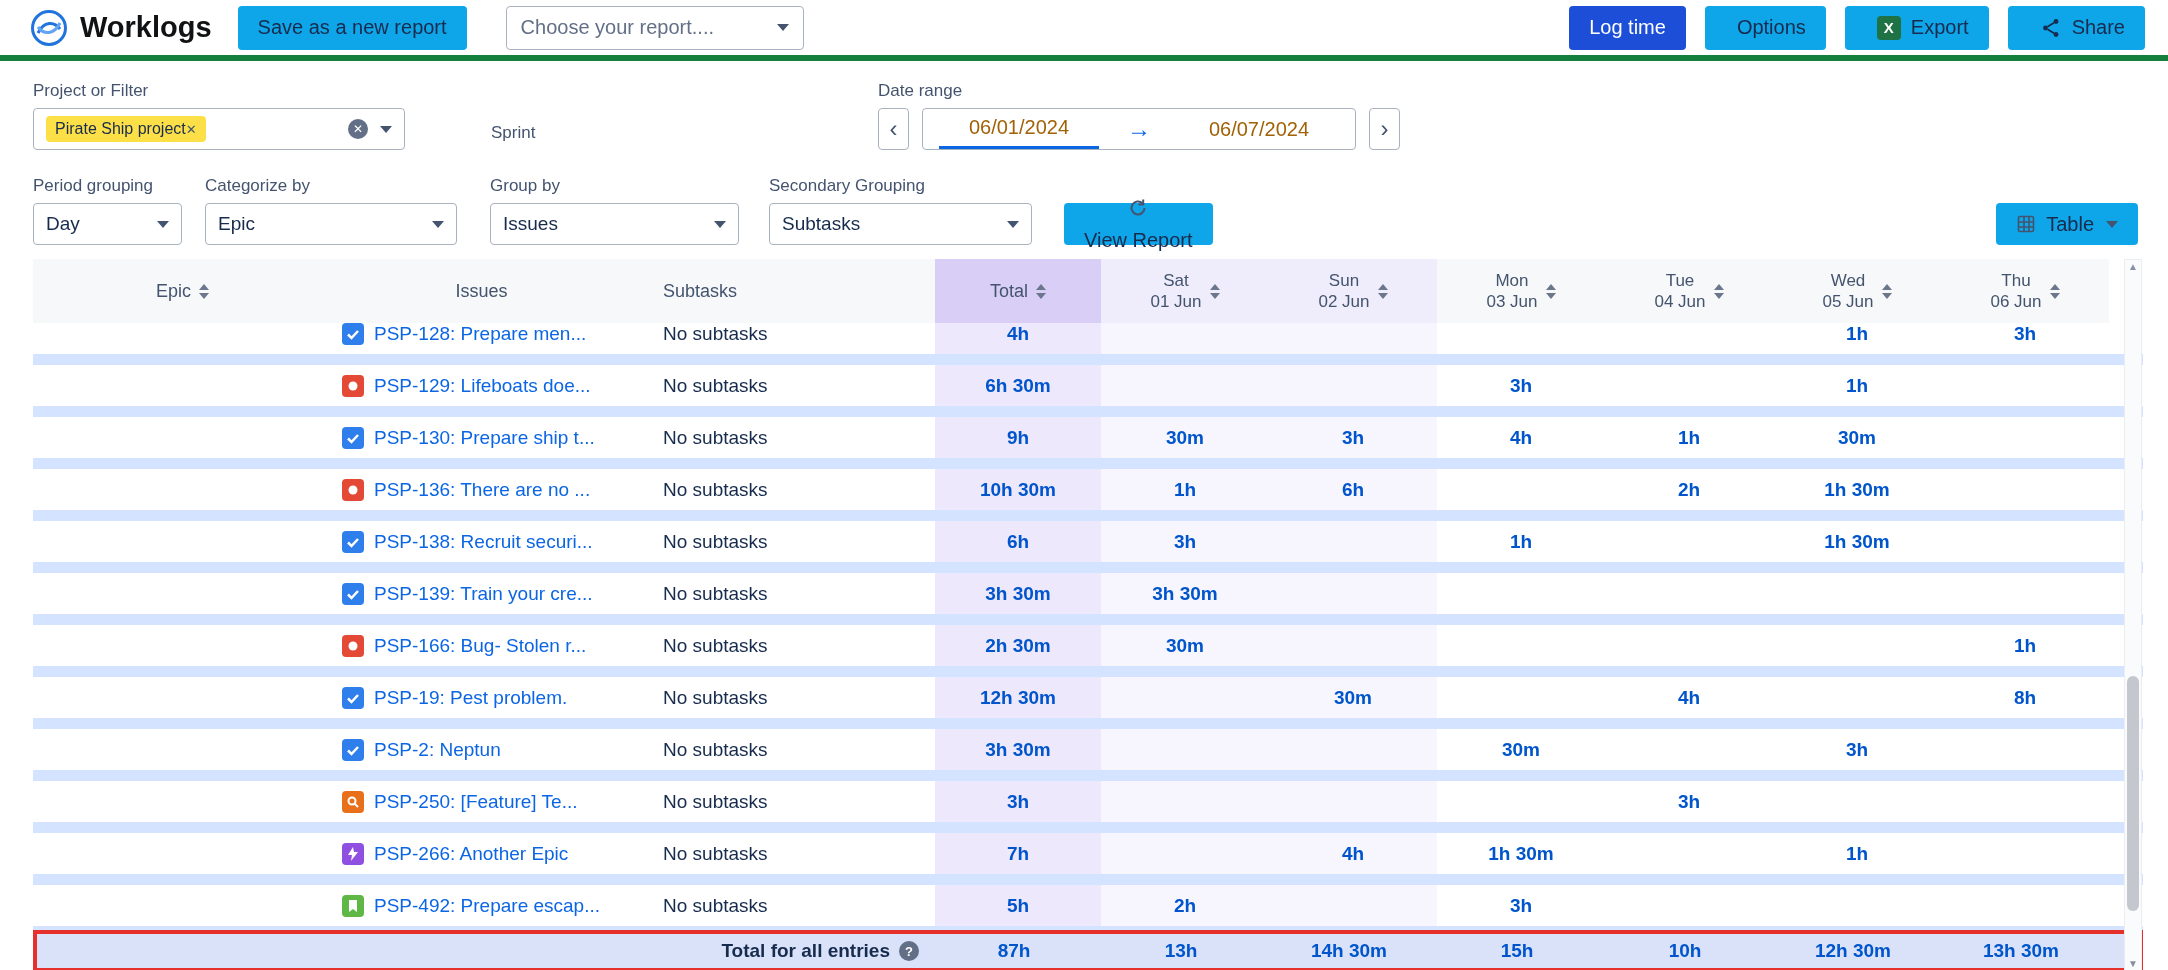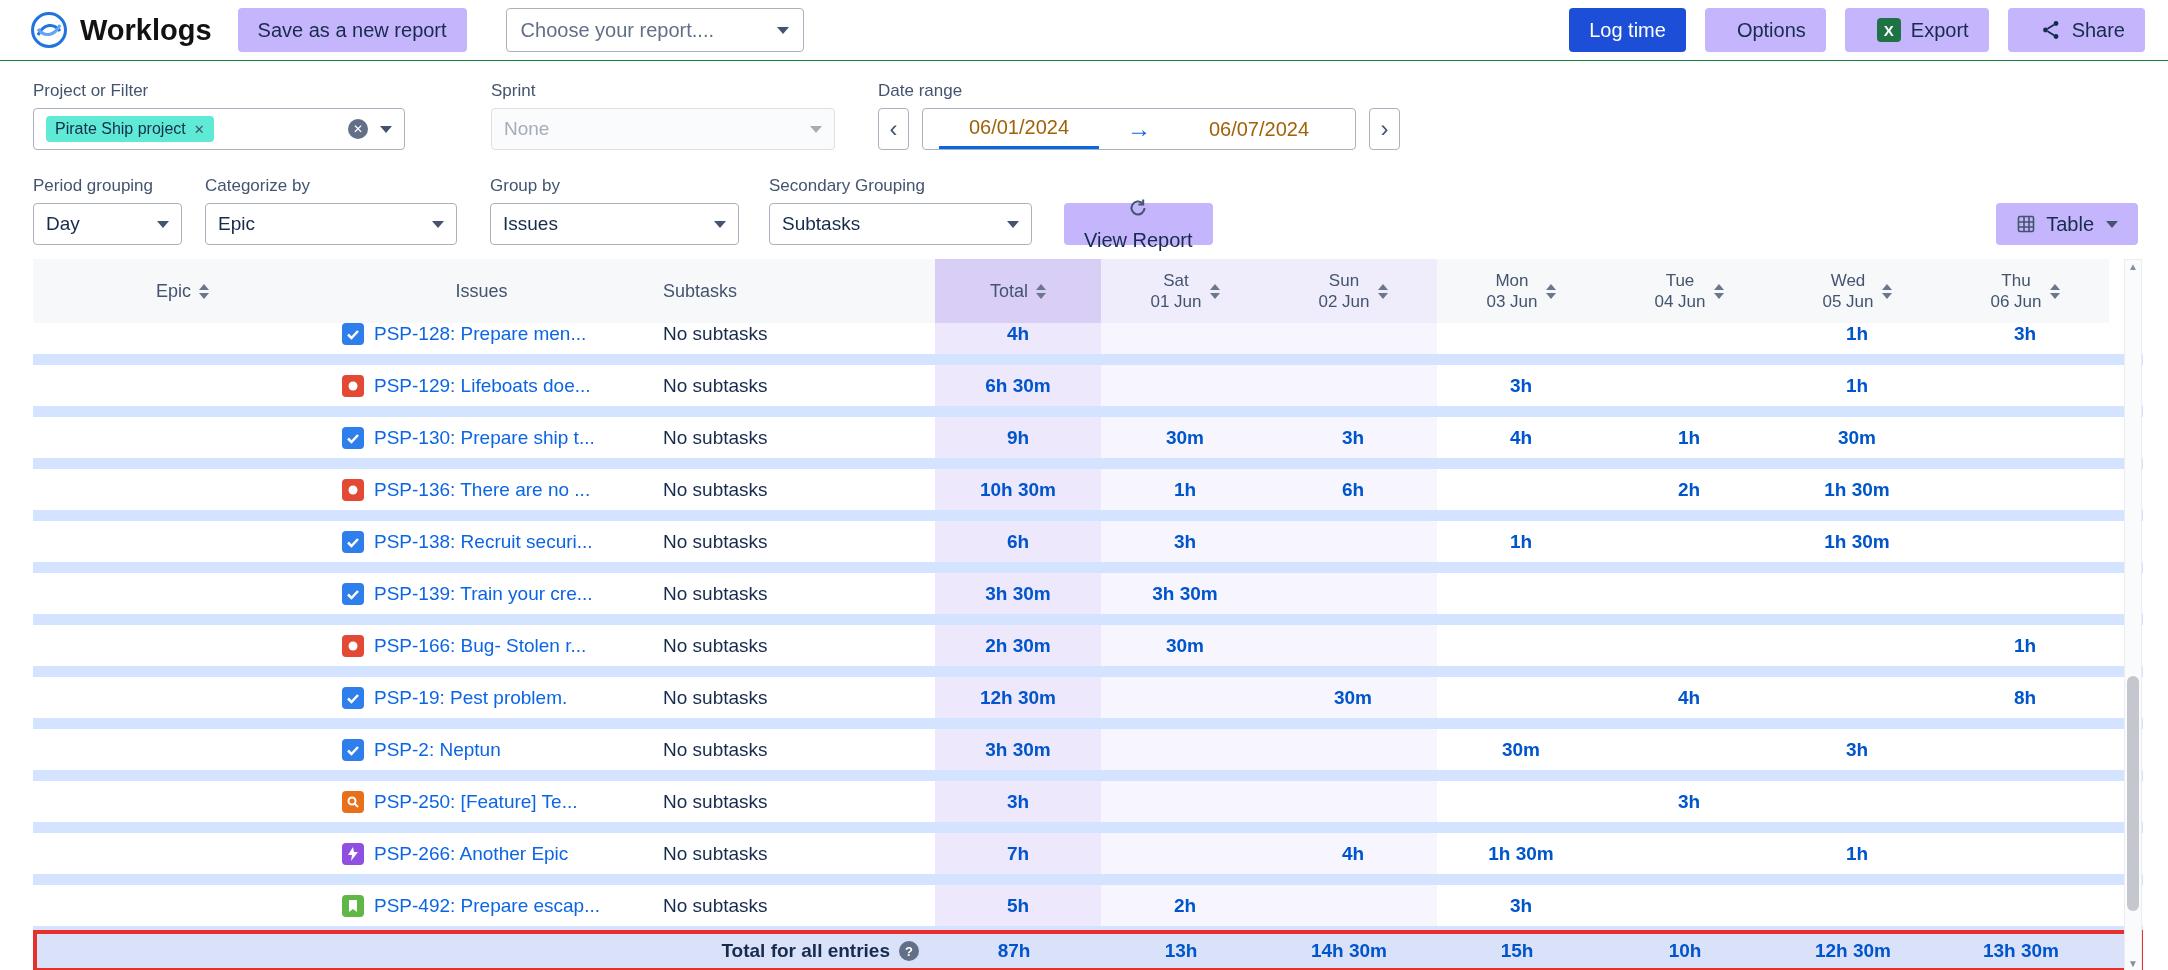--- a/index.html
+++ b/index.html
@@ -1,26 +1,26 @@
 <!DOCTYPE html>
 <html><head>
 <meta charset="utf-8">
 <style>
   * { margin:0; padding:0; box-sizing:border-box; }
   html,body { width:2168px; height:970px; overflow:hidden; background:#fff;
     font-family:"Liberation Sans", sans-serif; color:#172B4D; }
 
   
   .topbar { height:61px; display:flex; align-items:center; padding:0 23px 0 30px;
-    border-bottom:1px solid #15803d; gap:0; }
+    border-bottom:6px solid #15803d; gap:0; }
   .logo { width:38px; height:38px; flex:0 0 auto; }
   .app-title { font-size:29px; font-weight:700; color:#101214; margin:0 26px 0 12px; }
   .btn { height:44px; display:inline-flex; align-items:center; justify-content:center;
     gap:10px; padding:0 20px; border-radius:4px; font-size:20px; font-weight:500;
-    background:#c4b5fd; color:#172B4D; cursor:pointer; white-space:nowrap; border:none; }
+    background:#0ea5e9; color:#172B4D; cursor:pointer; white-space:nowrap; border:none; }
   .btn.primary { background:#1d4ed8; color:#fff; }
   .select { height:44px; border:1px solid #A9B2BF; border-radius:4px; background:#fff;
     display:inline-flex; align-items:center; justify-content:space-between;
     padding:0 14px; font-size:20px; cursor:pointer; }
   .select .ph { color:#626F86; }
   .chev { width:0; height:0; border-left:6px solid transparent; border-right:6px solid transparent;
     border-top:7px solid #44546F; flex:0 0 auto; margin-left:10px; }
   .report-select { width:298px; margin-left:39px; }
   .spacer { flex:1; }
   .topbar .btn + .btn { margin-left:19px;padding-left:32px; }
@@ -31,22 +31,22 @@
   .filters { padding:20px 30px 0 33px; }
   .frow { display:flex; align-items:flex-end; }
   .fgroup { display:flex; flex-direction:column; }
   .flabel { font-size:17px; color:#44546F; margin-bottom:7px; }
   .control { height:42px; border:1px solid #A9B2BF; border-radius:4px; background:#fff;
     display:flex; align-items:center; padding:0 12px; font-size:19px; cursor:pointer; }
   .control .ph { color:#626F86; }
   .control.disabled { background:#FAFBFC; border-color:#DCDFE4; color:#A5ADBA; cursor:default; }
   .control.disabled .ph { color:#A5ADBA; }
   .grow-sp { width:43px; }
-  .chip { background:#5eead4; border-radius:4px; font-size:16px; padding:4px 9px;
-    display:inline-flex; align-items:center; gap:8px; }
+  .chip { background:#fde047; border-radius:4px; font-size:16px; padding:4px 9px;
+    display:inline-flex; align-items:center; gap:0; }
   .chip .x { font-size:13px; color:#44546F; cursor:pointer; }
   .clear-circle { width:20px; height:20px; border-radius:50%; background:#626F86; color:#fff;
     font-size:12px; display:flex; align-items:center; justify-content:center; cursor:pointer; }
   .proj-right { margin-left:auto; display:flex; align-items:center; gap:12px; }
 
   .dategrp { display:flex; align-items:center; }
   .navbtn { width:31px; height:42px; border:1px solid #A9B2BF; border-radius:4px; background:#fff;
     display:flex; align-items:center; justify-content:center; font-size:24px; color:#44546F; cursor:pointer; }
   .datebox { width:434px; height:42px; border:1px solid #A9B2BF; border-radius:4px; margin:0 13px;
     display:flex; align-items:center; justify-content:space-between; padding:0 16px; }
@@ -159,24 +159,20 @@
         <span class="proj-right">
           <span class="clear-circle">✕</span>
           <span class="chev" style="margin-left:0"></span>
         </span>
       </div>
     </div>
     <div class="grow-sp"></div>
     <div class="grow-sp"></div>
     <div class="fgroup" style="width:344px">
       <span class="flabel">Sprint</span>
-      <div class="control disabled">
-        <span class="ph">None</span>
-        <span class="chev" style="margin-left:auto; border-top-color:#A5ADBA"></span>
-      </div>
     </div>
     <div class="grow-sp"></div>
     <div class="fgroup">
       <span class="flabel">Date range</span>
       <div class="dategrp">
         <button class="navbtn">‹</button>
         <div class="datebox">
           <span class="dateval focused">06/01/2024</span>
           <span class="arrow-r">→</span>
           <span class="dateval">06/07/2024</span>

